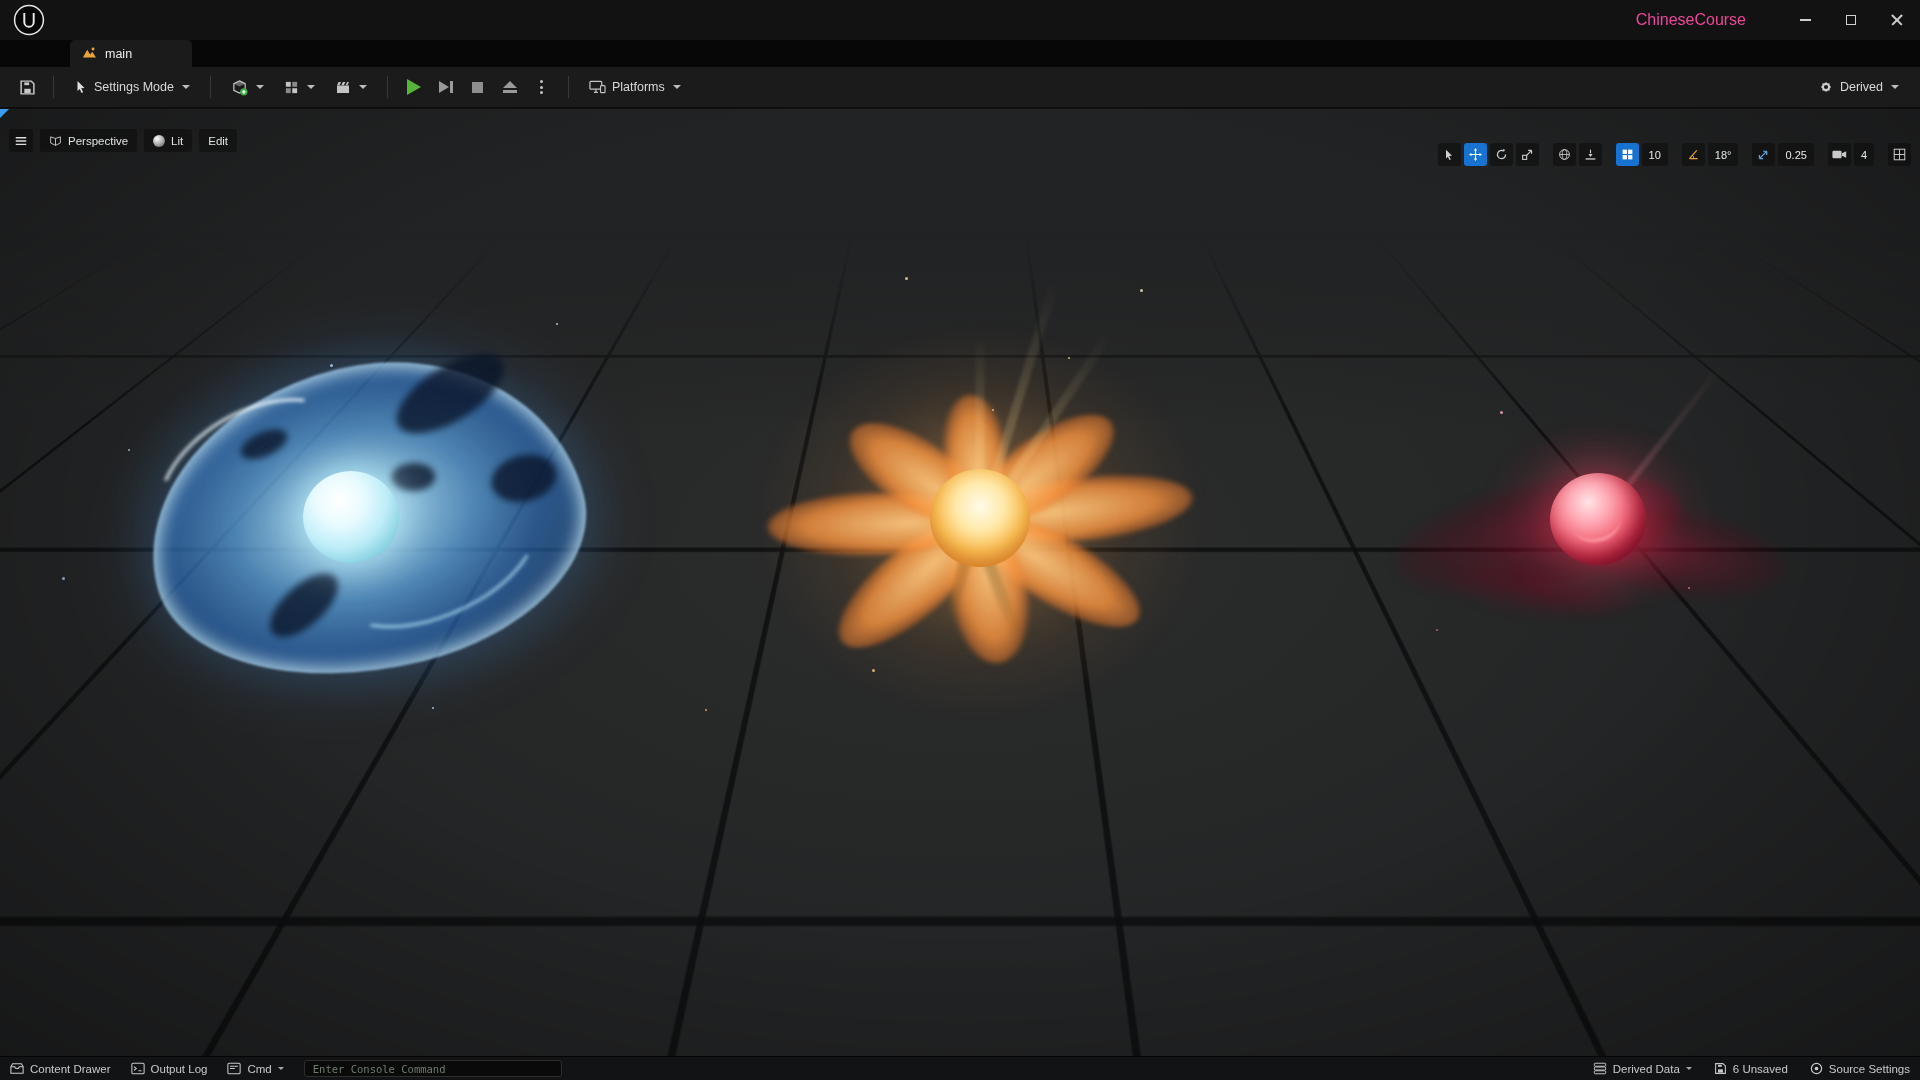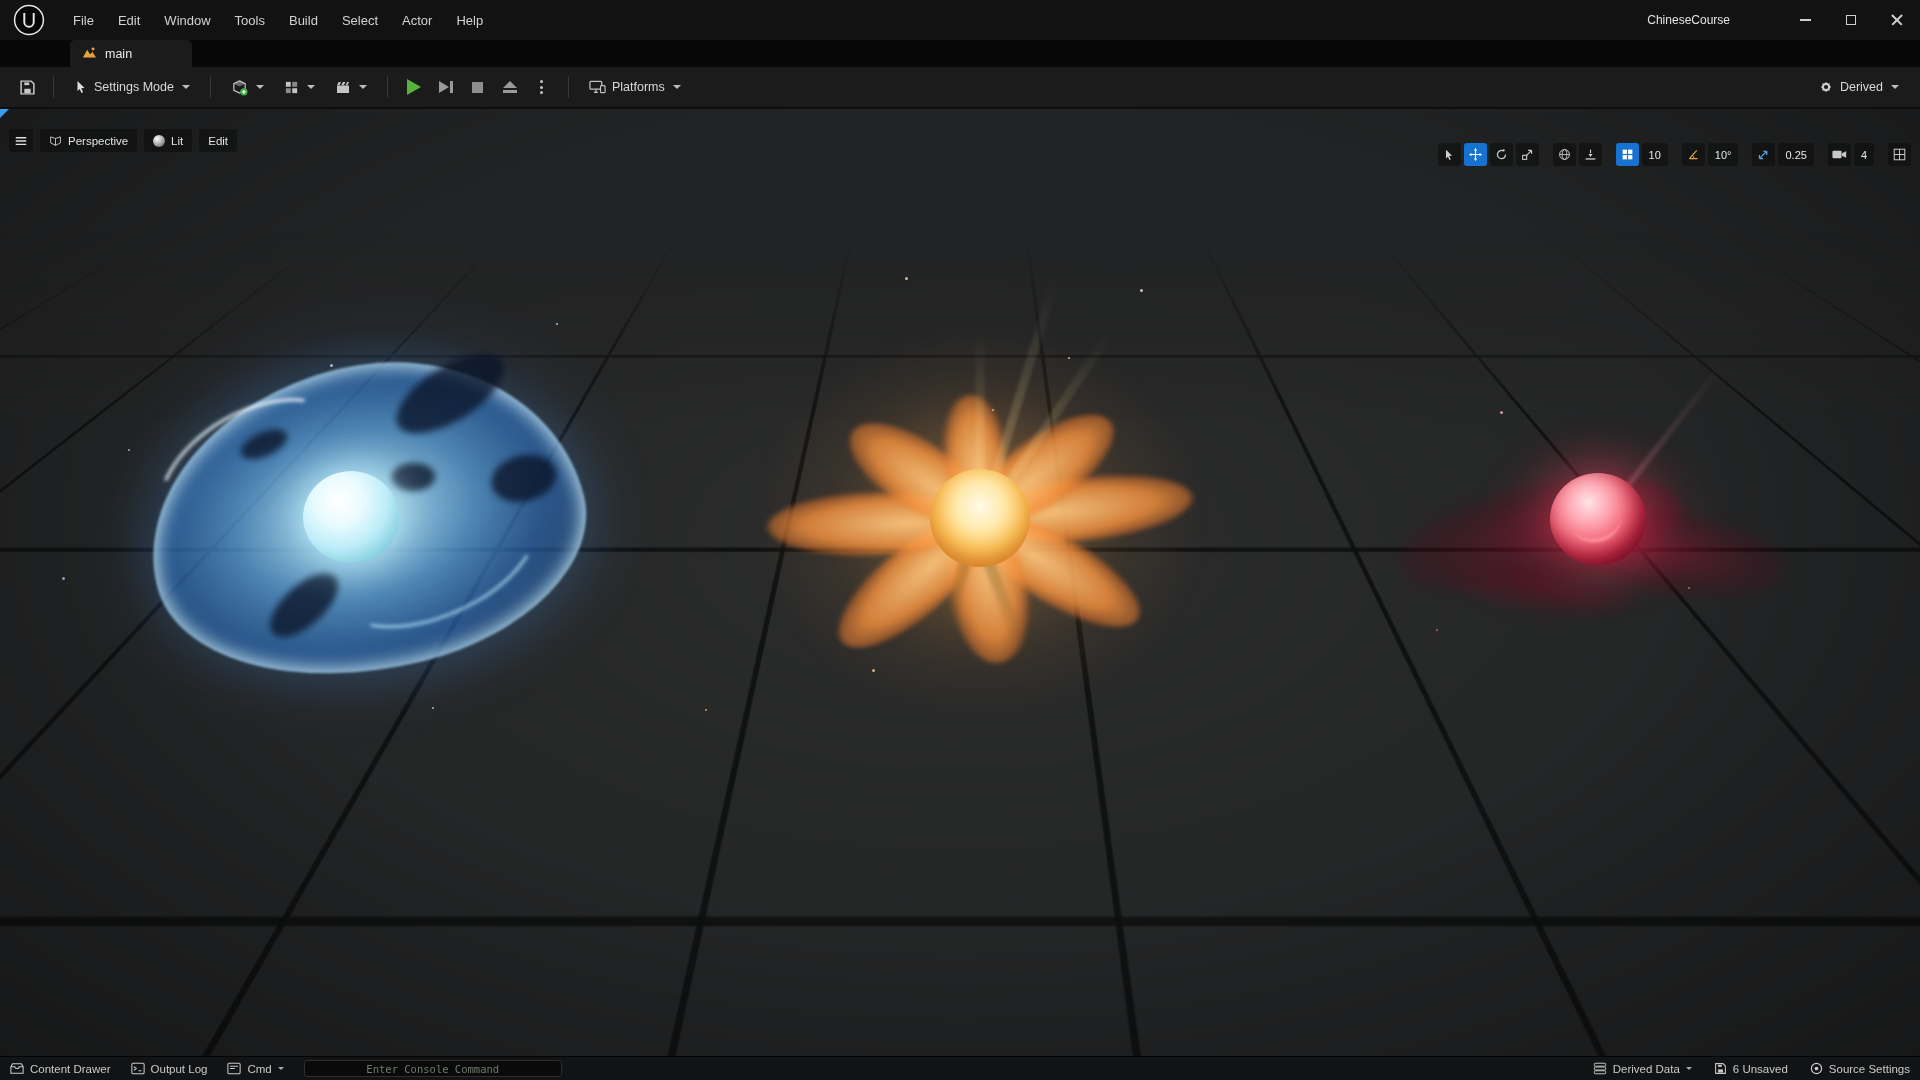--- a/index.html
+++ b/index.html
@@ -6,21 +6,21 @@
   html,body { width:1920px; height:1080px; overflow:hidden; background:#101010;
     font-family:"Liberation Sans", sans-serif; color:#cfcfcf; user-select:none; }
   .app { position:relative; width:1920px; height:1080px; background:#101010; }
 
   
   .titlebar { height:40px; background:#121212; display:flex; align-items:center; padding-left:8px; }
   .ue-logo { width:34px; height:34px; margin:0 16px 0 4px; display:flex; align-items:center; justify-content:center; }
   .menus { display:flex; gap:2px; }
   .menu-item { padding:5px 11px; font-size:13px; color:#d2d2d2; border-radius:3px; cursor:default; }
   .titlebar-right { margin-left:auto; display:flex; align-items:center; height:100%; }
-  .project-name { color:#e5e5e5; font-size:12px; margin-right:52px; }
+  .project-name { color:#ec4899; font-size:16px; margin-right:36px; }
   .win-controls { display:flex; height:100%; }
   .win-btn { width:46px; height:100%; display:flex; align-items:center; justify-content:center; position:relative; }
   .glyph-min { width:11px; height:2px; background:#cfcfcf; }
   .glyph-max { width:10px; height:10px; border:1.5px solid #cfcfcf; }
   .glyph-x1,.glyph-x2 { position:absolute; width:14px; height:1.6px; background:#cfcfcf; left:16px; top:19px; }
   .glyph-x1 { transform:rotate(45deg); } .glyph-x2 { transform:rotate(-45deg); }
 
   
   .tabbar { height:27px; background:#070707; display:flex; align-items:flex-end; padding-left:70px; }
   .tab { height:27px; display:flex; align-items:center; gap:8px; padding:0 60px 0 12px;
@@ -168,48 +168,38 @@
   .group-gap { width:8px; flex:none; }
   .lit-ball { width:12px; height:12px; border-radius:50%;
     background:radial-gradient(circle at 35% 30%, #ffffff, #9a9a9a 60%, #3f3f3f 100%); }
 
   
   .statusbar { position:absolute; left:0; right:0; bottom:0; height:24px; background:#121315;
     border-top:1px solid #050505; display:flex; align-items:center; padding:0 10px; gap:20px;
     font-size:11.5px; color:#c9c9c9; }
   .status-item { display:flex; align-items:center; gap:6px; white-space:nowrap; }
   .console-input { width:258px; height:17px; background:#0a0a0a; border:1px solid #2e2e2e; border-radius:3px;
-    color:#8d9b8d; font-family:"DejaVu Sans Mono", monospace; font-size:10.5px; padding:0 16px; outline:none;text-align:center; }
+    color:#8d9b8d; font-family:"DejaVu Sans Mono", monospace; font-size:10.5px; padding:0 8px; outline:none; }
   .console-input::placeholder { color:#6f7d6f; }
   .status-right { margin-left:auto; display:flex; align-items:flex-start; gap:22px; }
   .mini-caret { width:0; height:0; border-left:3.5px solid transparent; border-right:3.5px solid transparent;
     border-top:3.5px solid #a8a8a8; }
 </style>
 </head>
 <body>
 
 <div class="app">
 
   <header class="titlebar">
     <div class="ue-logo">
       <svg viewBox="0 0 34 34" width="32" height="32">
           <circle cx="17" cy="17" r="15.3" fill="#060606" stroke="#e6e6e6" stroke-width="1.6"></circle>
           <path d="M12 9.5v9.5c0 3.1 2.2 5.2 5 5.2s5-2.1 5-5.2V9.5" fill="none" stroke="#e6e6e6" stroke-width="2.1"></path>
         </svg>
     </div>
-    <nav class="menus">
-      <div class="menu-item">File</div>
-      <div class="menu-item">Edit</div>
-      <div class="menu-item">Window</div>
-      <div class="menu-item">Tools</div>
-      <div class="menu-item">Build</div>
-      <div class="menu-item">Select</div>
-      <div class="menu-item">Actor</div>
-      <div class="menu-item">Help</div>
-    </nav>
     <div class="titlebar-right">
       <span class="project-name">ChineseCourse</span>
       <div class="win-controls">
         <div class="win-btn">
             <span class="glyph-min"></span>
           </div>
         <div class="win-btn">
             <span class="glyph-max"></span>
           </div>
         <div class="win-btn">
@@ -459,21 +449,21 @@
             </svg>
         </div>
         <div class="chip val">10</div>
         <span class="group-gap"></span>
         <div class="chip sq">
           <svg viewBox="0 0 16 16" width="13" height="13">
               <path d="M3 13L12 3M3 13h10" stroke="#e7a13c" stroke-width="1.5" fill="none"></path>
               <path d="M8.5 13a6.5 6.5 0 0 0-1.8-4.2" stroke="#e7a13c" stroke-width="1.2" fill="none"></path>
             </svg>
         </div>
-        <div class="chip val">10°</div>
+        <div class="chip val">18°</div>
         <span class="group-gap"></span>
         <div class="chip sq">
           <svg viewBox="0 0 16 16" width="13" height="13">
               <path d="M3 13L12 4m0 0H7.5M12 4v4.5M3 13V8.5M3 13h4.5" fill="none" stroke="#5aa7e8" stroke-width="1.5"></path>
             </svg>
         </div>
         <div class="chip val">0.25</div>
         <span class="group-gap"></span>
         <div class="chip sq">
           <svg viewBox="0 0 18 12" width="15" height="11">

